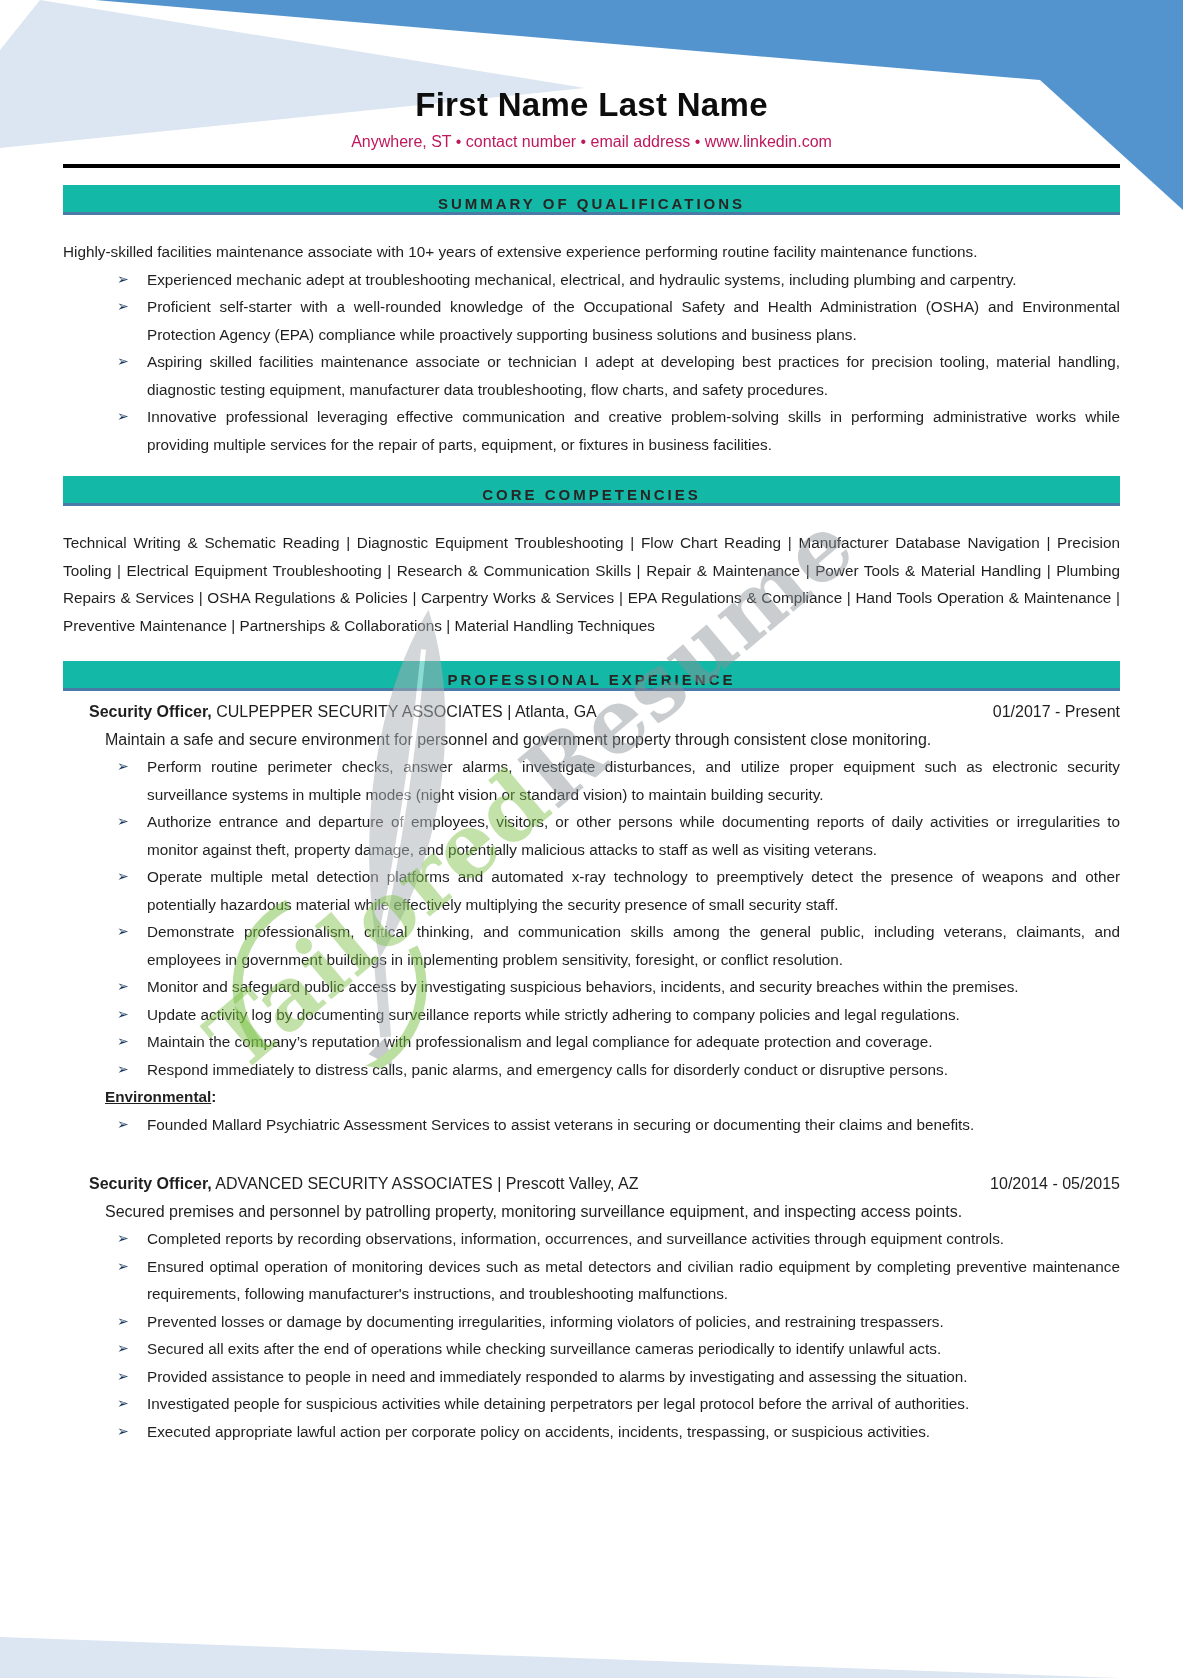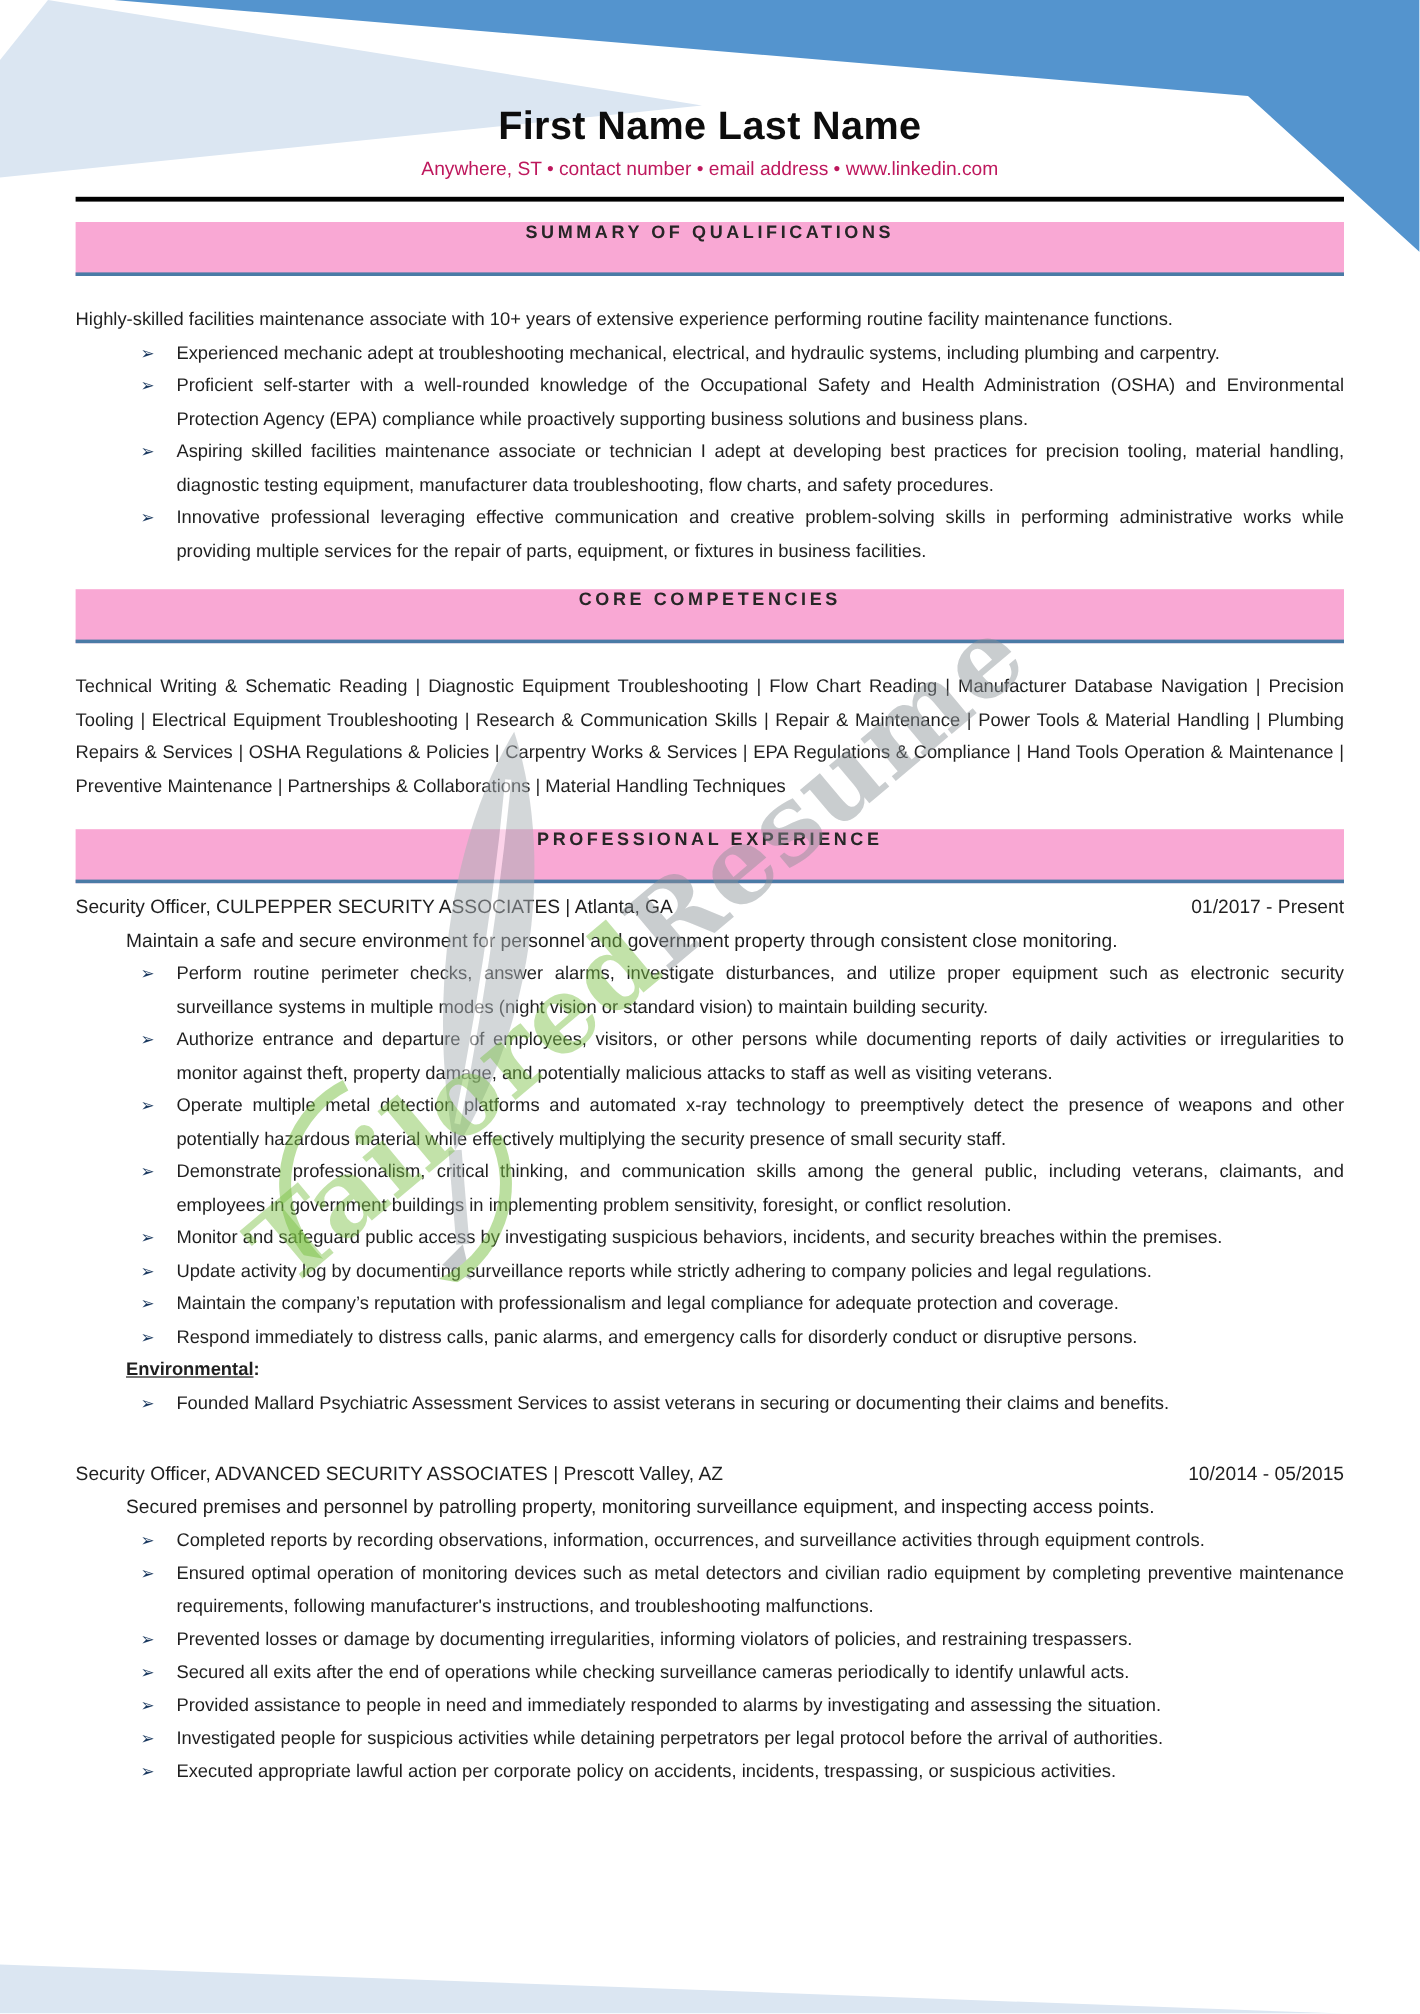--- a/index.html
+++ b/index.html
@@ -9,39 +9,39 @@
     font-family:"Liberation Sans", sans-serif; color:#1f1f1f;
   }
   .deco-svg { position:absolute; left:0; top:0; width:1183px; height:1678px; z-index:0; }
   .content { position:absolute; left:63px; top:0; width:1057px; z-index:1; }
 
   .name { margin-top:86px; text-align:center; font-size:33px; font-weight:bold; color:#0d0d0d; letter-spacing:0.3px; }
   .contact { margin-top:9px; text-align:center; font-size:16px; color:#be185d; }
   .rule { margin-top:13px; border-top:4px solid #000; }
 
   .bar {
-    height:45px; background:#f9a8d4; border-bottom:3px solid #4a7ba6;
-    display:flex; align-items:flex-start; justify-content:center;
+    height:30px; background:#14b8a6; border-bottom:3px solid #4a7ba6;
+    display:flex; align-items:flex-end; justify-content:center;
   }
   .bar.first { margin-top:17px; }
   .bar.mid  { margin-top:18px; }
   .bar.last { margin-top:22px; }
   .bar-title { font-size:15px; font-weight:bold; letter-spacing:3px; color:#262626; }
 
   .section-body { margin-top:23px; font-size:15.3px; line-height:27.5px; }
   .jpara { text-align:justify; }
 
   .brow { position:relative; padding-left:84px; text-align:justify; }
   .brow .marker { position:absolute; left:54px; top:0; color:#17365d; font-size:14px; }
   .btxt { display:inline; }
 
   .job { margin-top:7px; font-size:15.3px; line-height:27.5px; }
   .job + .job { margin-top:32px; }
   .job-header { display:flex; justify-content:space-between; align-items:baseline; font-size:16px; }
-  .job-role { font-weight:normal; }
+  .job-role { font-weight:bold;margin-left:26px; }
   .job-dates { white-space:nowrap; padding-left:20px; }
   .job-mission { padding-left:42px; font-size:16px; }
   .accomplishment-head { padding-left:42px; font-weight:bold; }
   .accomplishment-head .ulabel { text-decoration:underline; }
 
   .watermark-text {
     position:absolute; left:530px; top:792px; transform:translate(-50%,-50%) rotate(-40deg);
     font-family:"DejaVu Serif", serif; font-weight:bold; font-size:88px; letter-spacing:1px;
     white-space:nowrap; opacity:0.45; z-index:2; pointer-events:none;
   }

